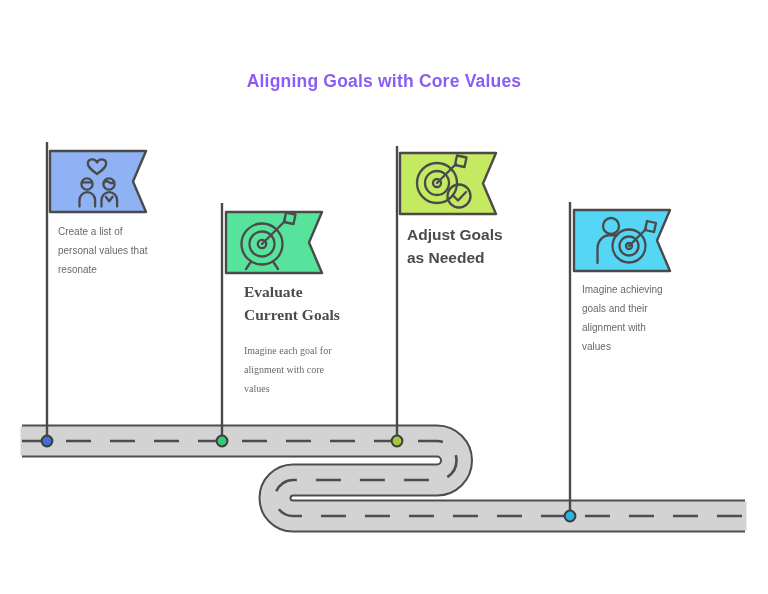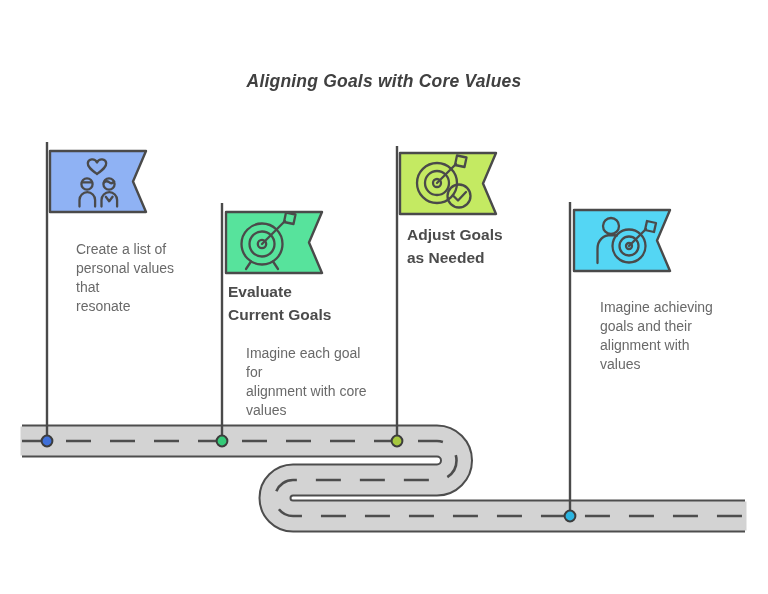--- a/index.html
+++ b/index.html
@@ -2,33 +2,33 @@
 <html><head>
 <meta charset="utf-8">
 <style>
   html,body{margin:0;padding:0;}
   body{
     width:768px;height:594px;background:#ffffff;position:relative;overflow:hidden;
     font-family:"Liberation Sans", sans-serif;
   }
   .title{
     position:absolute;top:71px;left:0;width:768px;text-align:center;
-    font-size:17.5px;font-weight:bold;color:#404040;letter-spacing:.2px;font-style:italic;
+    font-size:17.5px;font-weight:bold;color:#8b5cf6;letter-spacing:.2px;
   }
   .stage{position:absolute;top:0;left:0;}
   .step-text{position:absolute;}
   .heading{
     font-size:15.5px;font-weight:bold;color:#4b4b4b;line-height:23px;
     white-space:pre-line;margin:0 0 15px 0;
   }
   .desc{
-    font-size:14px;color:#696969;line-height:19px;white-space:pre-line;margin:18px;
+    font-size:10px;color:#696969;line-height:19px;white-space:pre-line;margin:0;
   }
   .s1{left:58px;top:222px;width:155px;}
-  .s2{left:228px;top:280px;width:165px;}
+  .s2{left:244px;top:280px;width:165px;font-family:Liberation Serif, serif;}
   .s3{left:407px;top:223px;width:155px;}
   .s4{left:582px;top:280px;width:160px;}
   .ln{stroke:#4a4a4a;fill:none;stroke-linecap:round;stroke-linejoin:round;stroke-width:2.3px;}
   .flag{stroke:#4a4a4a;stroke-width:2.4px;stroke-linejoin:round;}
   .pole{stroke:#4a4a4a;stroke-width:2.4px;}
   .dot{stroke:#3d3d3d;stroke-width:2px;}
 </style>
 </head>
 <body>
 

